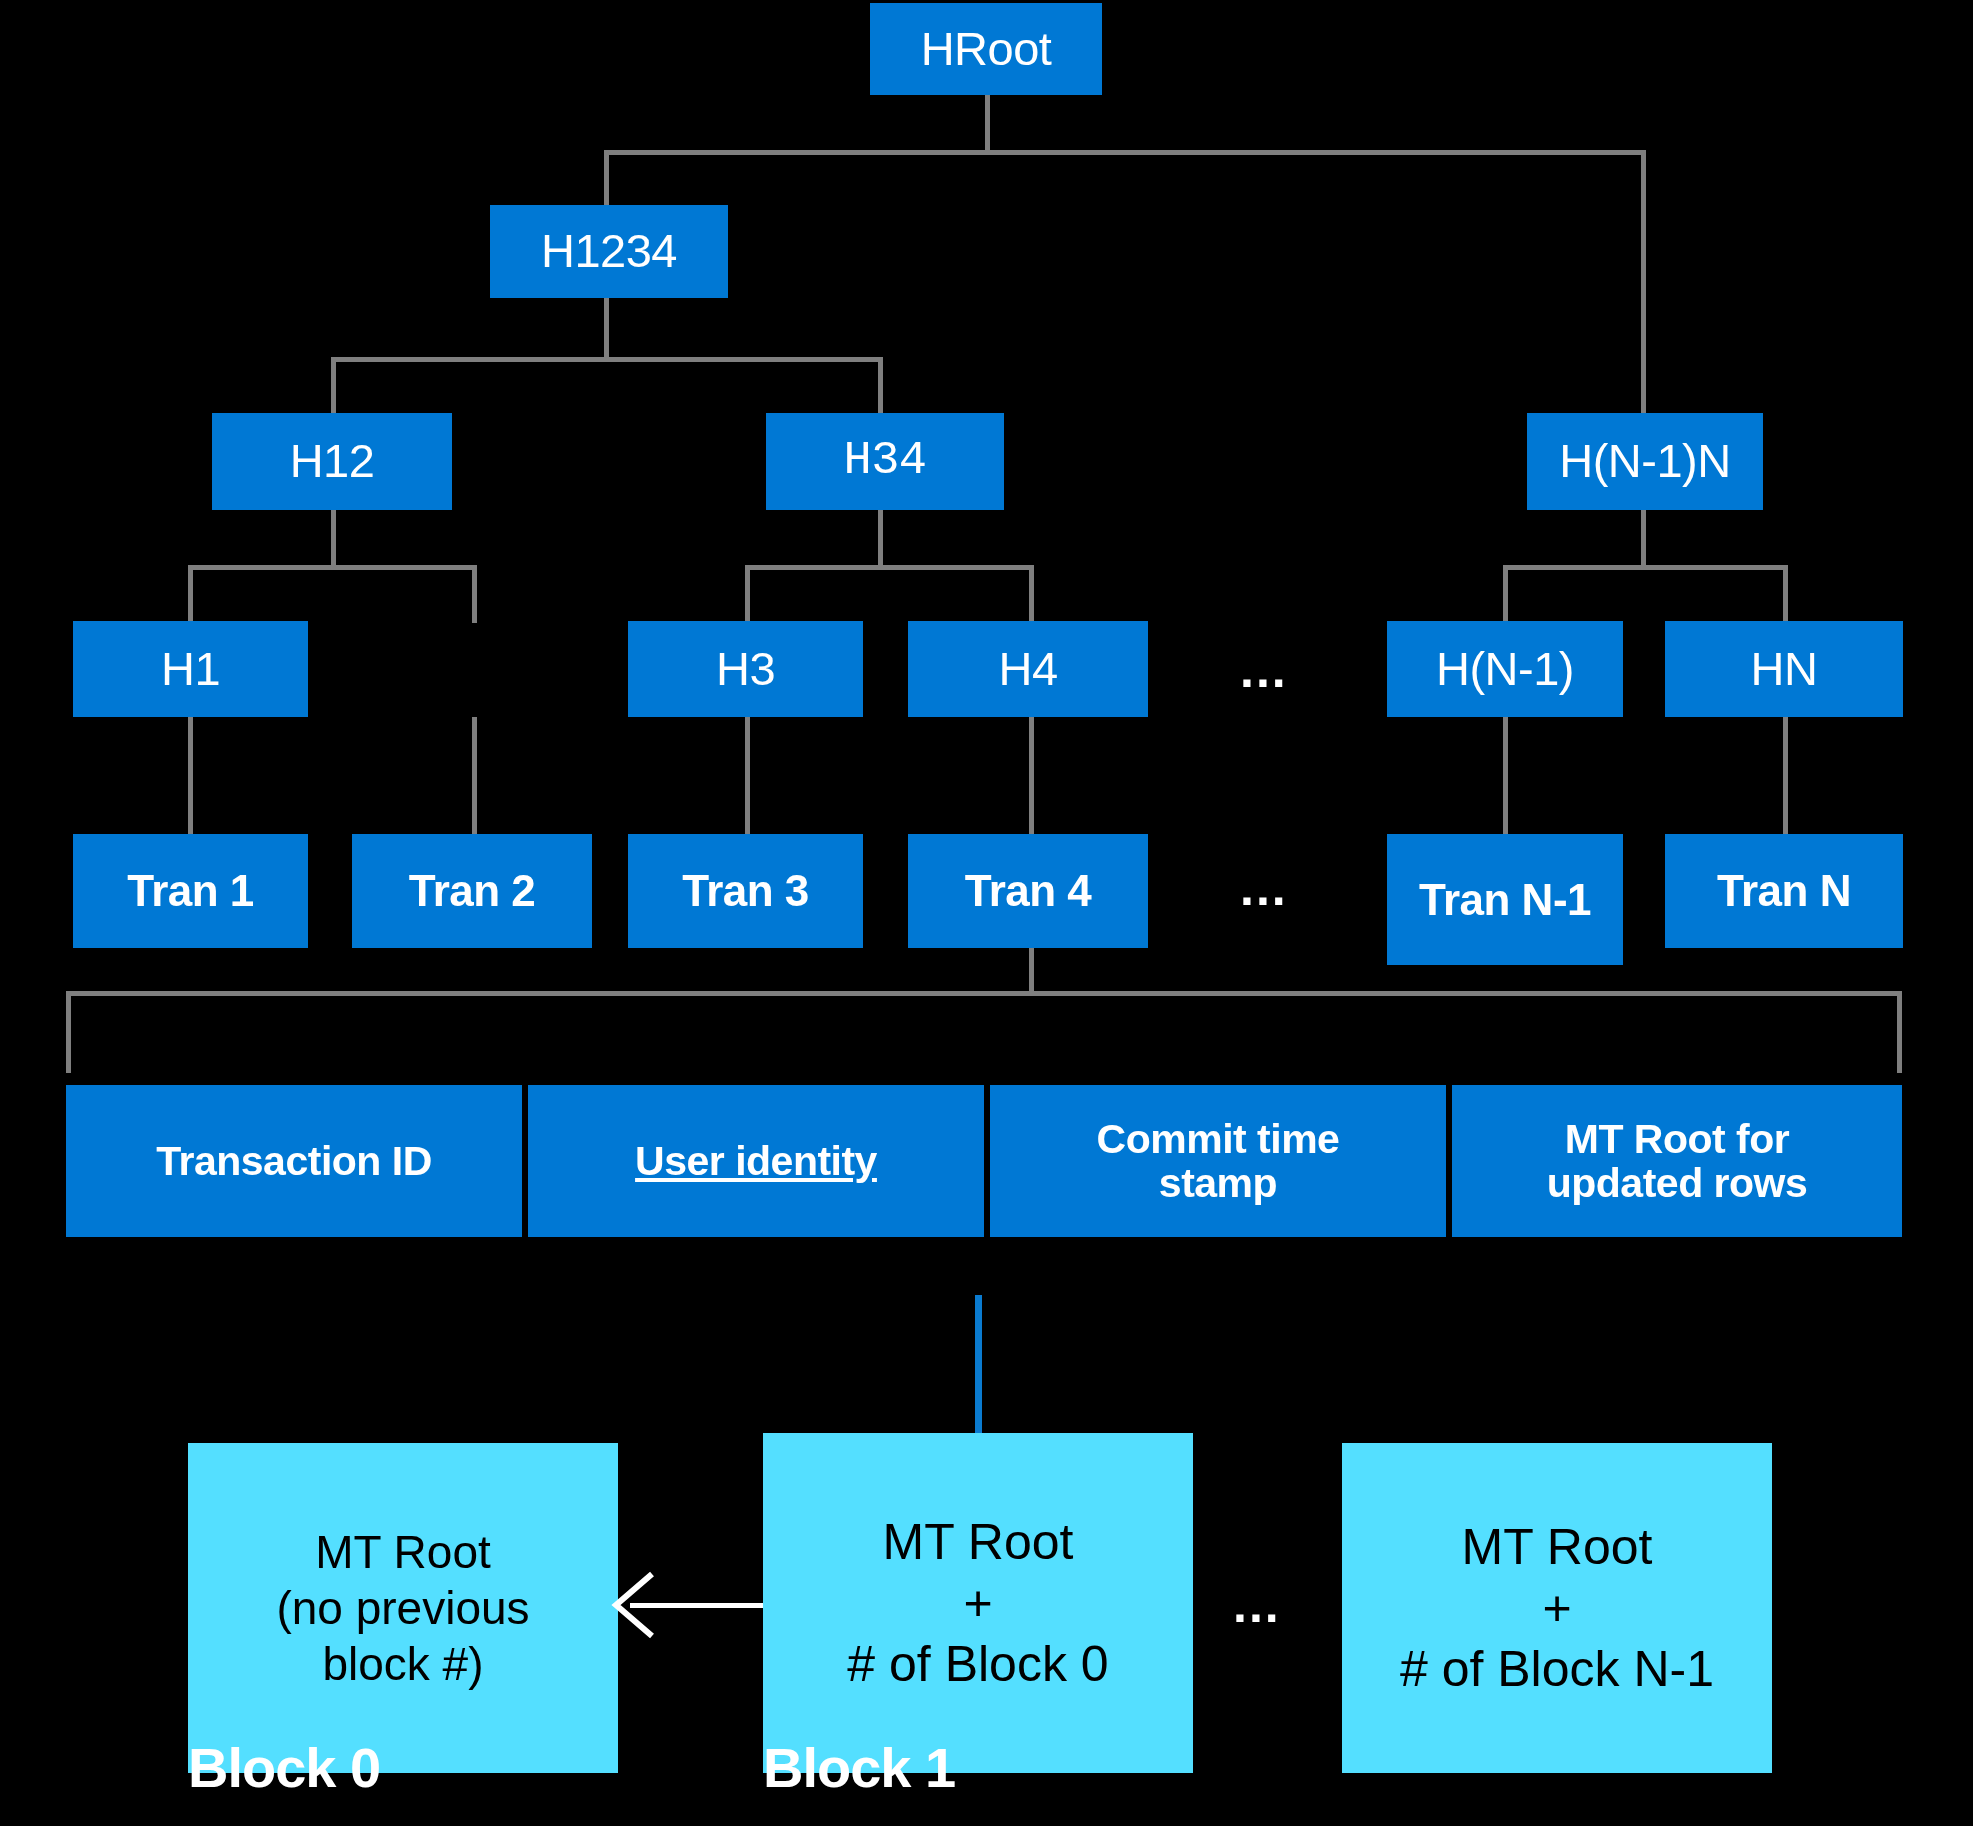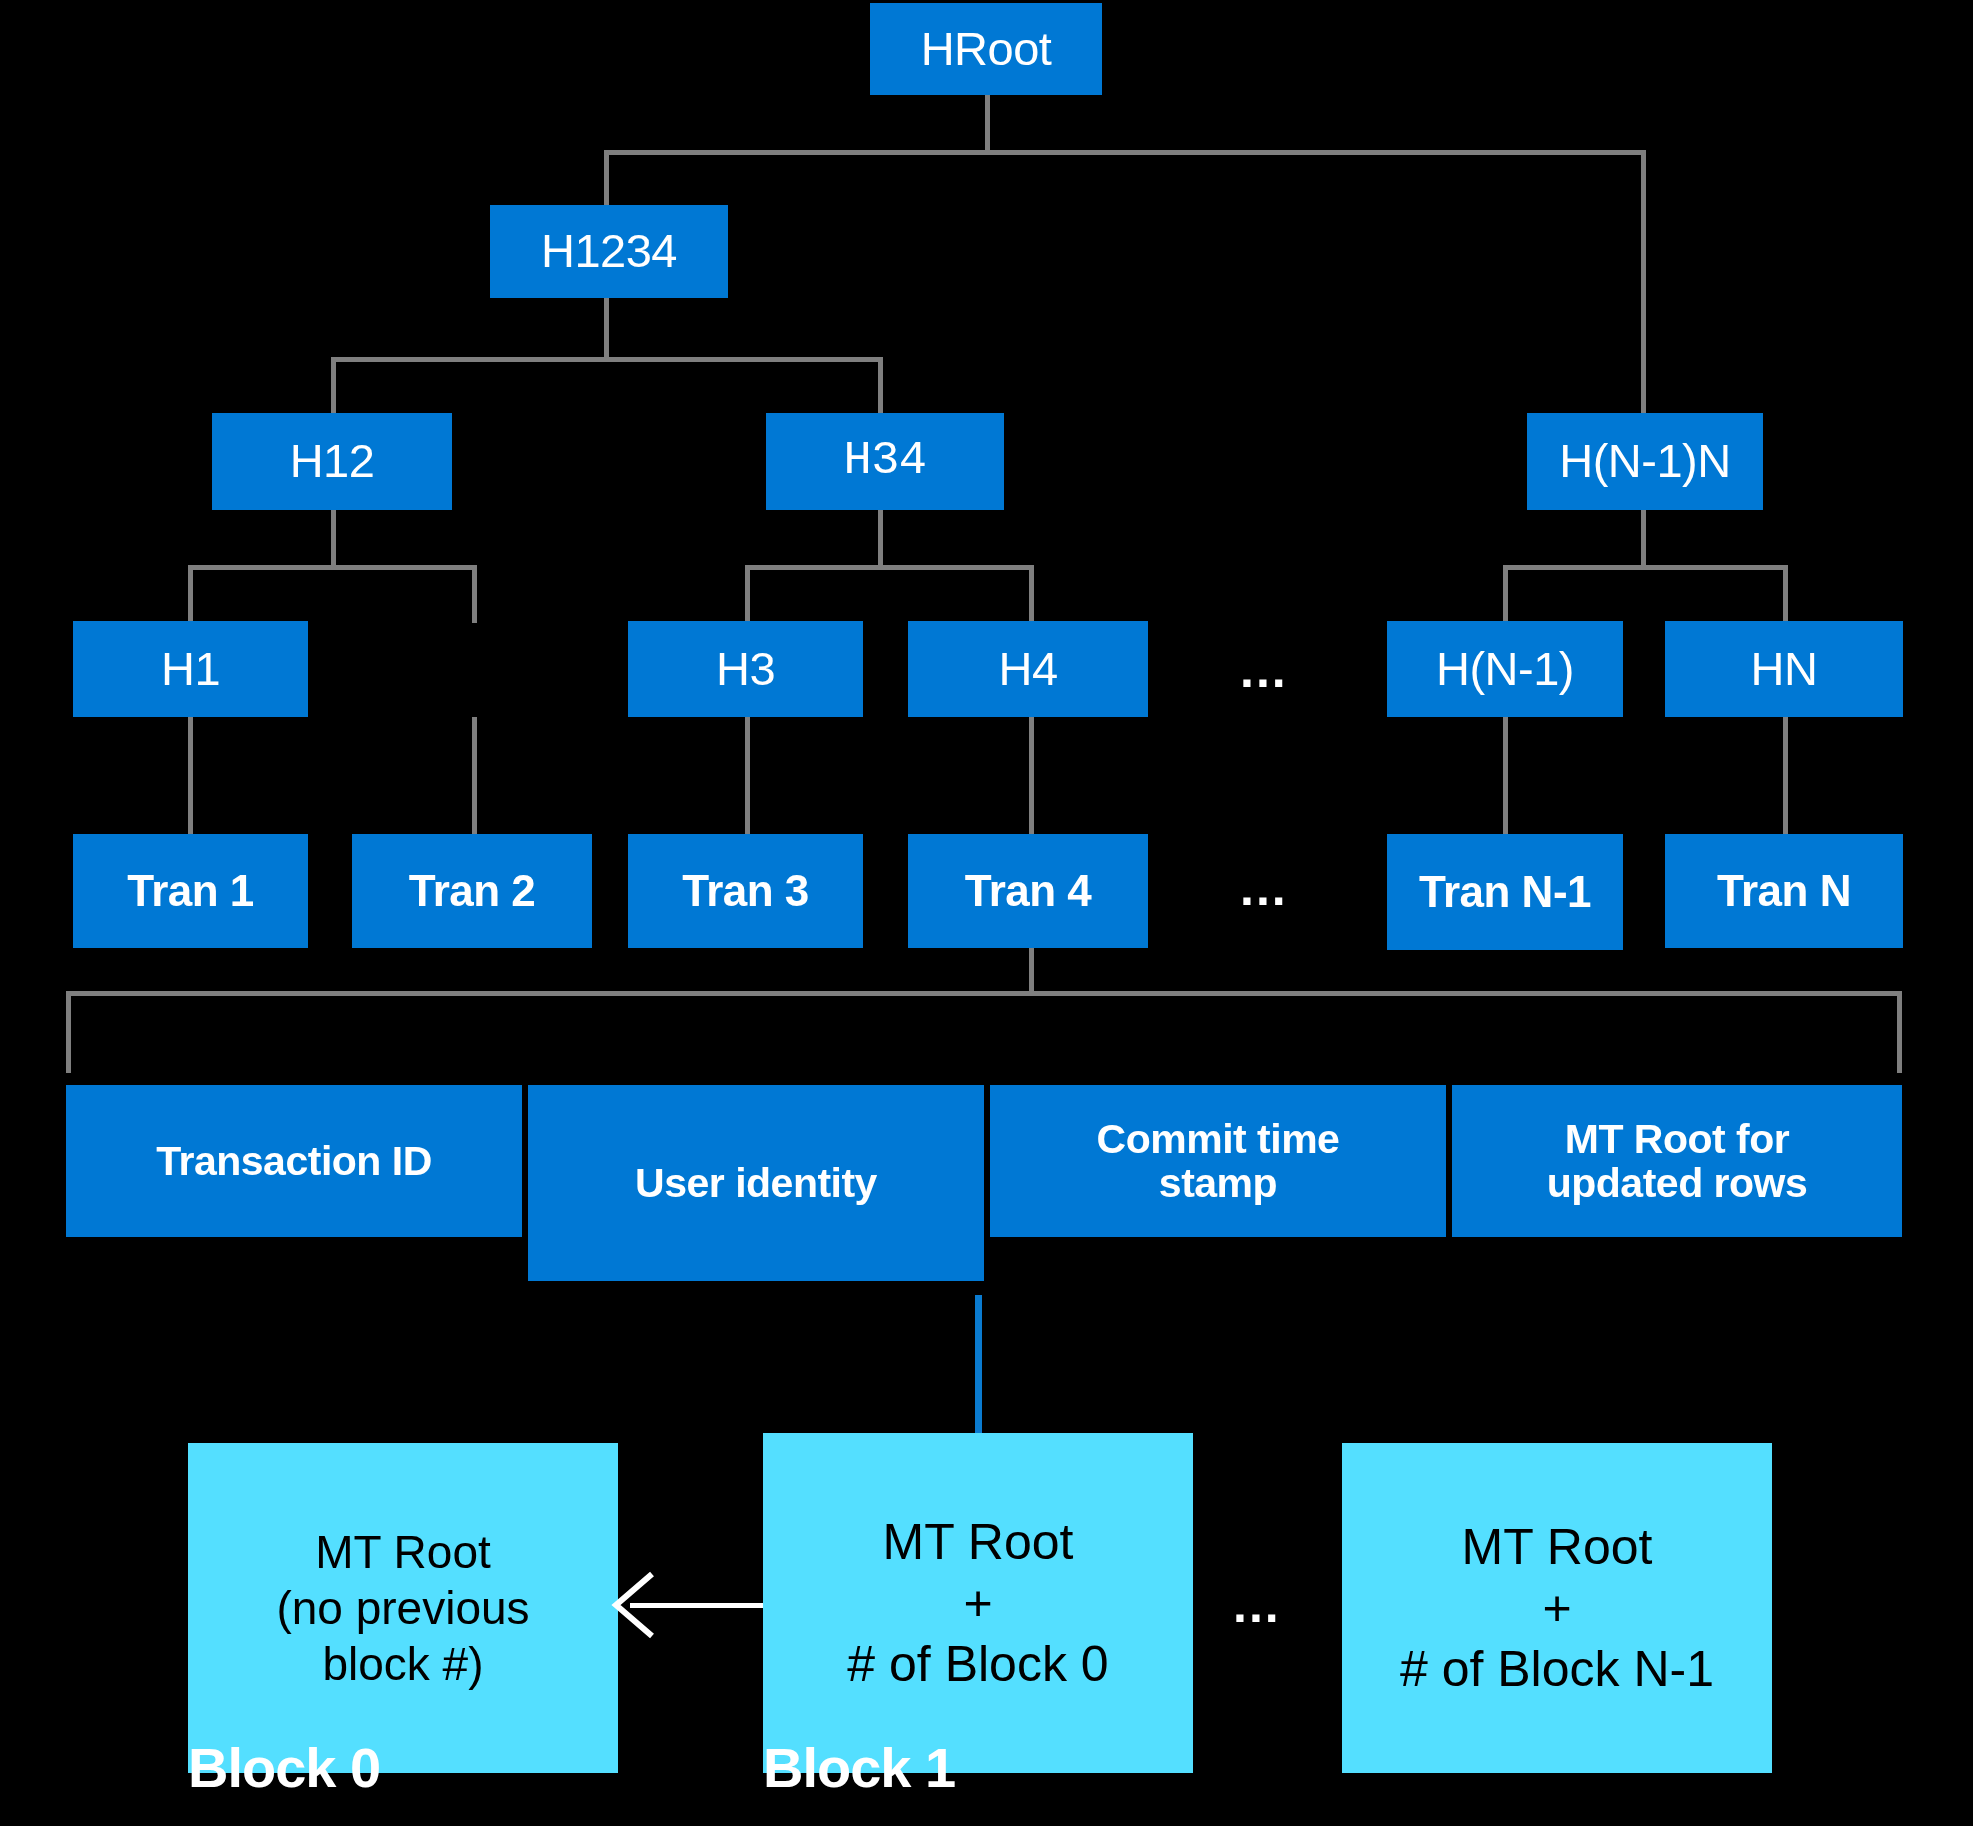--- a/index.html
+++ b/index.html
@@ -158,27 +158,27 @@
   <div class="node hash" style="left:908px; top:621px; width:240px; height:96px;">H4</div>
   <div class="node hash" style="left:1387px; top:621px; width:236px; height:96px;">H(N-1)</div>
   <div class="node hash" style="left:1665px; top:621px; width:238px; height:96px;">HN</div>
 
   <div class="ell" style="left:1240px; top:645px;">...</div>
 
   <div class="node tran" style="left:73px; top:834px; width:235px; height:114px;">Tran 1</div>
   <div class="node tran" style="left:352px; top:834px; width:240px; height:114px;">Tran 2</div>
   <div class="node tran" style="left:628px; top:834px; width:235px; height:114px;">Tran 3</div>
   <div class="node tran" style="left:908px; top:834px; width:240px; height:114px;">Tran 4</div>
-  <div class="node tran" style="left:1387px; top:834px; width:236px; height:116px;">Tran N-1</div>
+  <div class="node tran" style="left:1387px; top:834px; width:236px; height:131px;">Tran N-1</div>
   <div class="node tran" style="left:1665px; top:834px; width:238px; height:114px;">Tran N</div>
 
   <div class="ell" style="left:1240px; top:863px;">...</div>
 
   <div class="node field" style="left:66px; top:1085px; width:456px; height:152px;">Transaction ID</div>
-  <div class="node field" style="left:528px; top:1085px; width:456px; height:196px;">User identity</div>
+  <div class="node field" style="left:528px; top:1085px; width:456px; height:152px;text-decoration:underline;">User identity</div>
   <div class="node field" style="left:990px; top:1085px; width:456px; height:152px; white-space:pre-line;">Commit time
 stamp</div>
   <div class="node field" style="left:1452px; top:1085px; width:450px; height:152px; white-space:pre-line;">MT Root for
 updated rows</div>
 
   <div class="vline-blue" style="left:975px; top:1295px; height:140px;"></div>
 
   <div class="block small" style="left:188px; top:1443px; width:430px; height:330px;">MT Root
 (no previous
 block #)</div>

